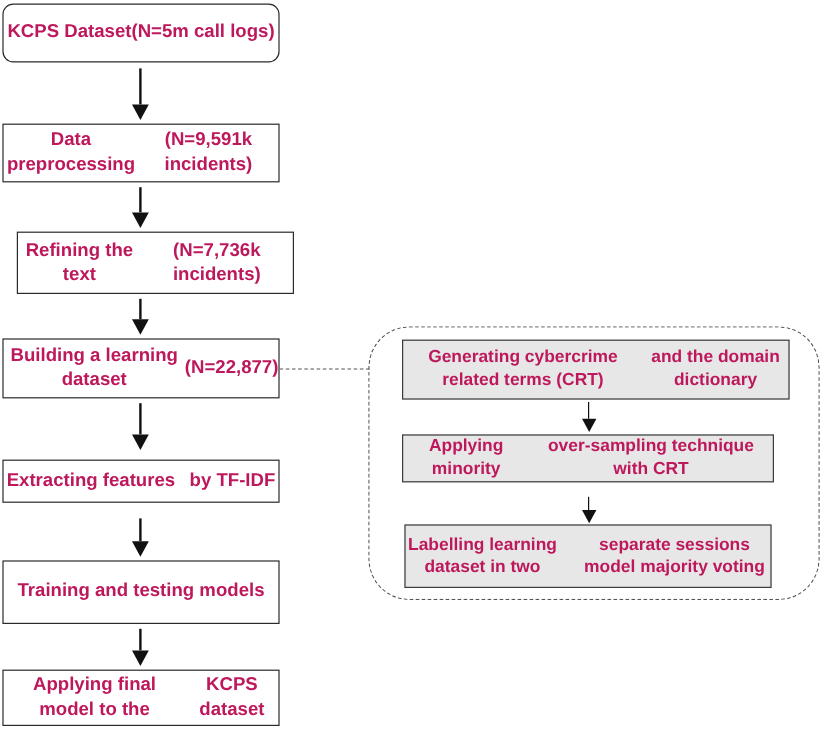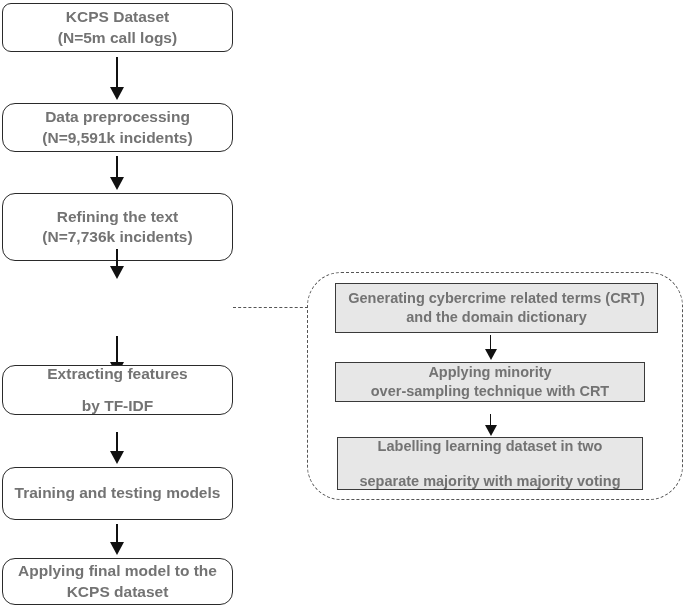--- a/index.html
+++ b/index.html
@@ -6,31 +6,31 @@
   #stage{
     position:relative;
     width:685px;height:613px;
     background:#ffffff;
     font-family:"Liberation Sans", sans-serif;
     overflow:hidden;
   }
   .box{
     position:absolute;
     box-sizing:border-box;
-    display:flex;flex-direction:column;
+    display:flex;flex-direction:row;
     align-items:center;justify-content:center;
     text-align:center;
     font-weight:bold;
-    color:#737373;
+    color:#be185d;
     background:#ffffff;
     border:1.8px solid #2a2a2a;
   }
   .main-box{
     left:2px;width:231px;
-    font-size:15.5px;line-height:1.32;border-radius:13px;
+    font-size:15.5px;line-height:1.32;
   }
   .rounded{border-radius:9px;}
   .sub-box{
     background:#e7e7e7;
     border:1.6px solid #3a3a3a;
     font-size:14.5px;line-height:1.3;
   }
   .varrow{
     position:absolute;
     display:flex;flex-direction:column;align-items:center;
@@ -82,37 +82,41 @@
   <div class="box main-box" style="top:103px;height:49px;">
     <span>Data preprocessing</span>
     <span>(N=9,591k incidents)</span>
   </div>
 
   <div class="varrow" style="left:109px;top:156px;height:34px;">
       <div class="shaft"></div>
       <div class="head"></div>
     </div>
 
-  <div class="box main-box" style="top:193px;height:68px;">
+  <div class="box main-box" style="top:193px;height:52px;margin-left:12px;">
     <span>Refining the text</span>
     <span>(N=7,736k incidents)</span>
   </div>
 
   <div class="varrow" style="left:109px;top:249px;height:30px;">
       <div class="shaft"></div>
       <div class="head"></div>
     </div>
 
+  <div class="box main-box" style="top:282px;height:50px;">
+    <span>Building a learning dataset</span>
+    <span>(N=22,877)</span>
+  </div>
 
   <div class="varrow" style="left:109px;top:336px;height:39px;">
       <div class="shaft"></div>
       <div class="head"></div>
     </div>
 
-  <div class="box main-box" style="top:365px;height:50px;gap:12px;">
+  <div class="box main-box" style="top:383px;height:36px;gap:12px;">
     <span>Extracting features</span>
     <span>by TF-IDF</span>
   </div>
 
   <div class="varrow" style="left:109px;top:432px;height:32px;">
       <div class="shaft"></div>
       <div class="head"></div>
     </div>
 
   <div class="box main-box" style="top:467px;height:53px;">
@@ -148,16 +152,16 @@
     <span>over-sampling technique with CRT</span>
   </div>
 
   <div class="varrow thin" style="left:484px;top:414px;height:22px;">
       <div class="shaft"></div>
       <div class="head"></div>
     </div>
 
   <div class="box sub-box" style="left:337px;top:437px;width:306px;height:53px;gap:16px;">
     <span>Labelling learning dataset in two</span>
-    <span>separate majority with majority voting</span>
+    <span>separate sessions model majority voting</span>
   </div>
 
 </div>
 
 </body></html>

